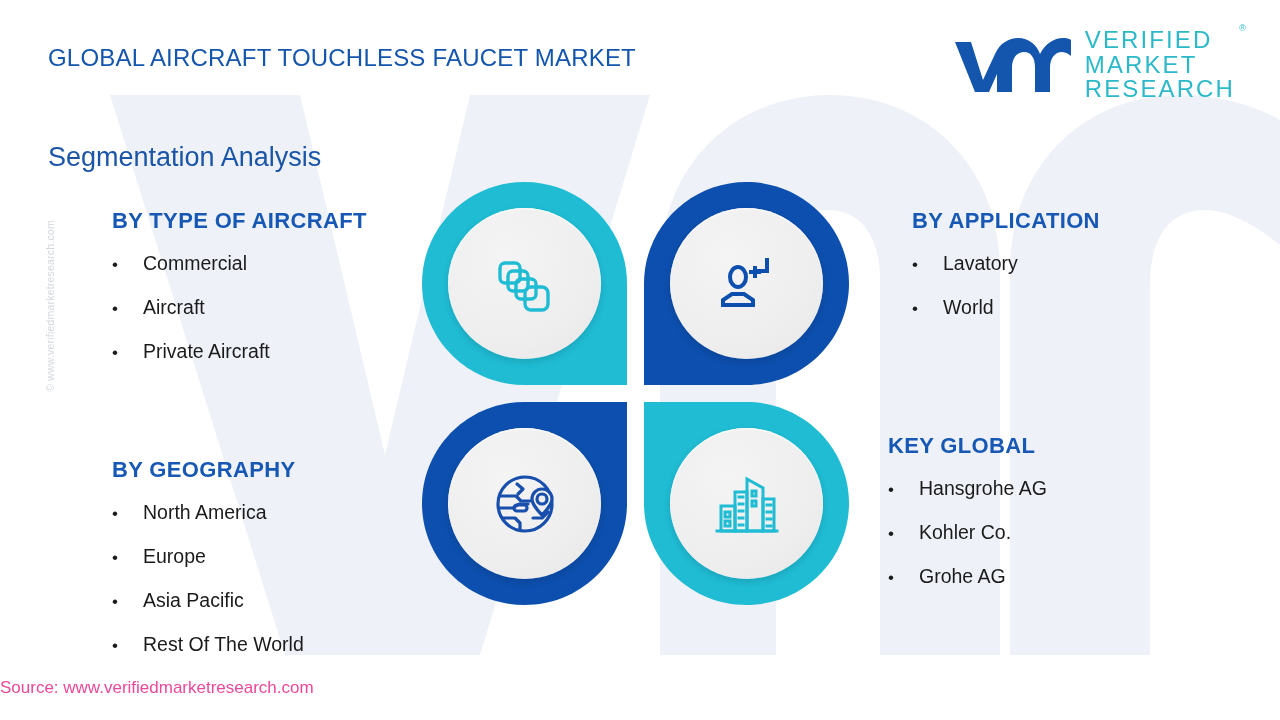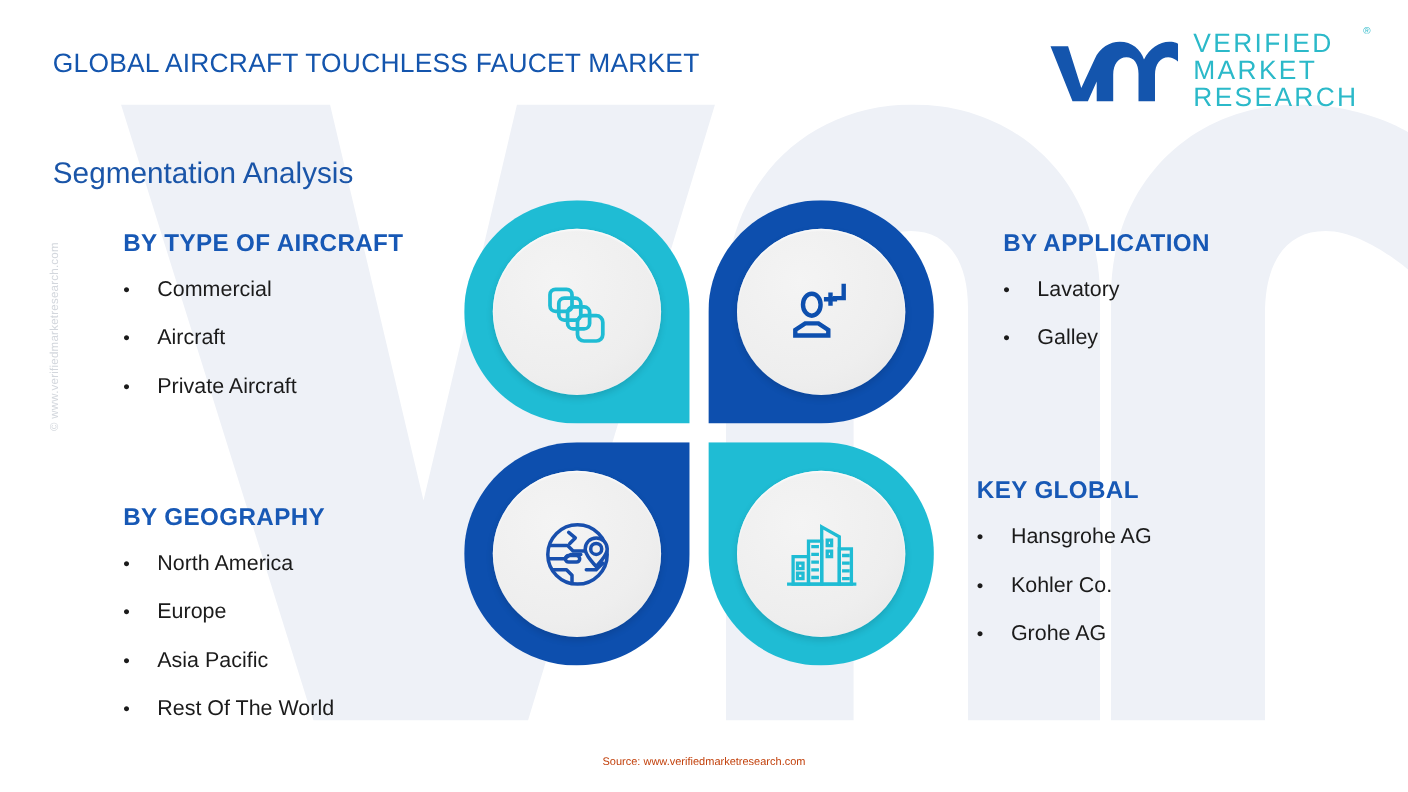--- a/index.html
+++ b/index.html
@@ -178,23 +178,23 @@
   .q-tr { left: 222px; top: 0; }
   .q-bl { left: 0;    top: 220px; }
   .q-br { left: 222px; top: 220px; }
 
   
   .footer {
     position: absolute;
     left: 0;
     bottom: 22px;
     width: 1280px;
-    text-align: center;
-    font-size: 10px;
-    color: #c2410c;
+    text-align: left;
+    font-size: 17px;
+    color: #ec4899;
     z-index: 5;
   }
 </style>
 </head>
 <body>
 
 <div id="page">
 
   <svg class="bg-watermark" viewBox="0 0 1280 560" preserveAspectRatio="none" aria-hidden="true">
     <g fill="#eef1f7">
@@ -247,21 +247,21 @@
 
   <div class="seg seg-application">
     <div class="seg-head">BY APPLICATION</div>
     <ul class="seg-list">
       <li>
           <span class="bullet">•</span>
           <span>Lavatory</span>
         </li>
       <li>
           <span class="bullet">•</span>
-          <span>Galley</span>
+          <span>World</span>
         </li>
     </ul>
   </div>
 
   <div class="seg seg-geography">
     <div class="seg-head">BY GEOGRAPHY</div>
     <ul class="seg-list">
       <li>
           <span class="bullet">•</span>
           <span>North America</span>

